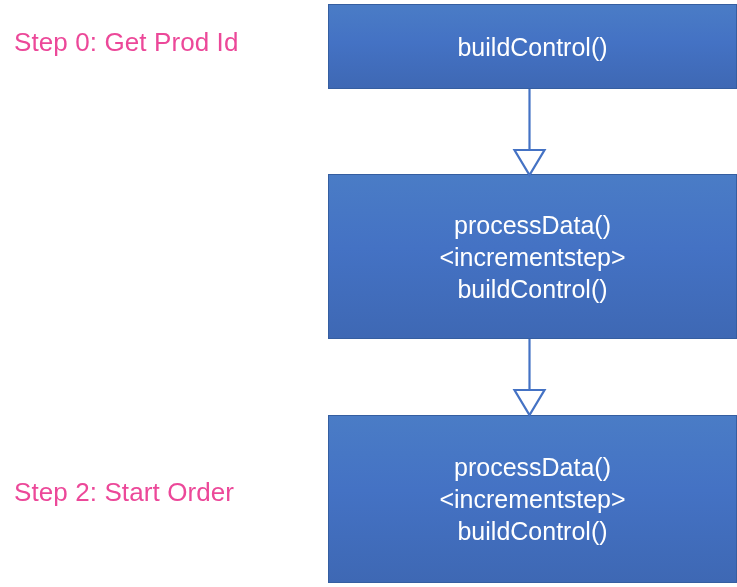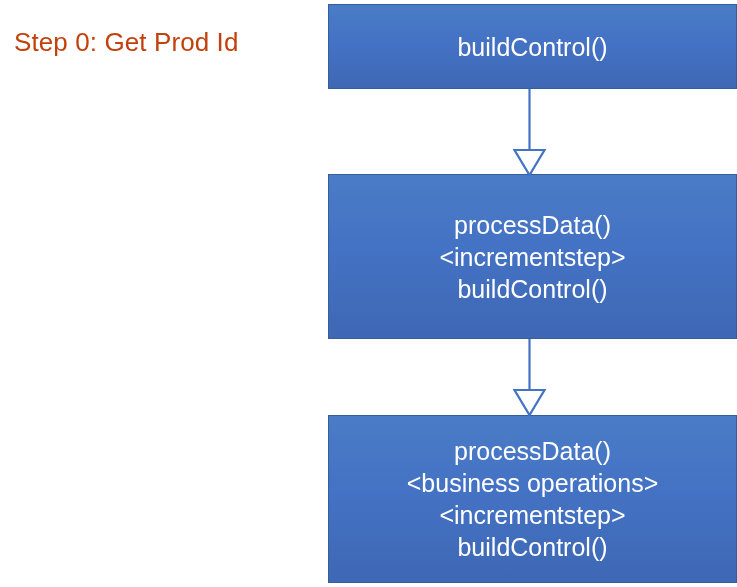--- a/index.html
+++ b/index.html
@@ -19,21 +19,21 @@
   #diagram {
     position: absolute;
     inset: 0;
   }
 
   
   .step-label {
     position: absolute;
     left: 14px;
     width: 300px;
-    color: #c2410c;
+    color: #ec4899;
     font-size: 26px;
     font-weight: 400;
     line-height: 1.15;
     letter-spacing: 0.1px;
     white-space: nowrap;
     text-align: left;
   }
   .step-label.s0 { top: 28px; }
   .step-label.s1 { top: 234px; }
   .step-label.s2 { top: 478px; }
@@ -87,24 +87,24 @@
     <span class="proc-line">buildControl()</span>
   </div>
 
 
   <div class="proc-box b1">
     <span class="proc-line">processData()</span>
     <span class="proc-line">&lt;incrementstep&gt;</span>
     <span class="proc-line">buildControl()</span>
   </div>
 
+  <div class="step-label s2">Step 2: Start Order</div>
 
   <div class="proc-box b2">
     <span class="proc-line">processData()</span>
-    <span class="proc-line">&lt;business operations&gt;</span>
     <span class="proc-line">&lt;incrementstep&gt;</span>
     <span class="proc-line">buildControl()</span>
   </div>
 
   <svg class="connector" viewBox="0 0 737 587">
 
     <g>
       <line x1="529.5" y1="89" x2="529.5" y2="152" stroke="#4472C4" stroke-width="2.2"></line>
       <polygon points="514.5,150 544.5,150 529.5,175" fill="#FFFFFF" stroke="#4472C4" stroke-width="2.2" stroke-linejoin="miter"></polygon>
     </g>

